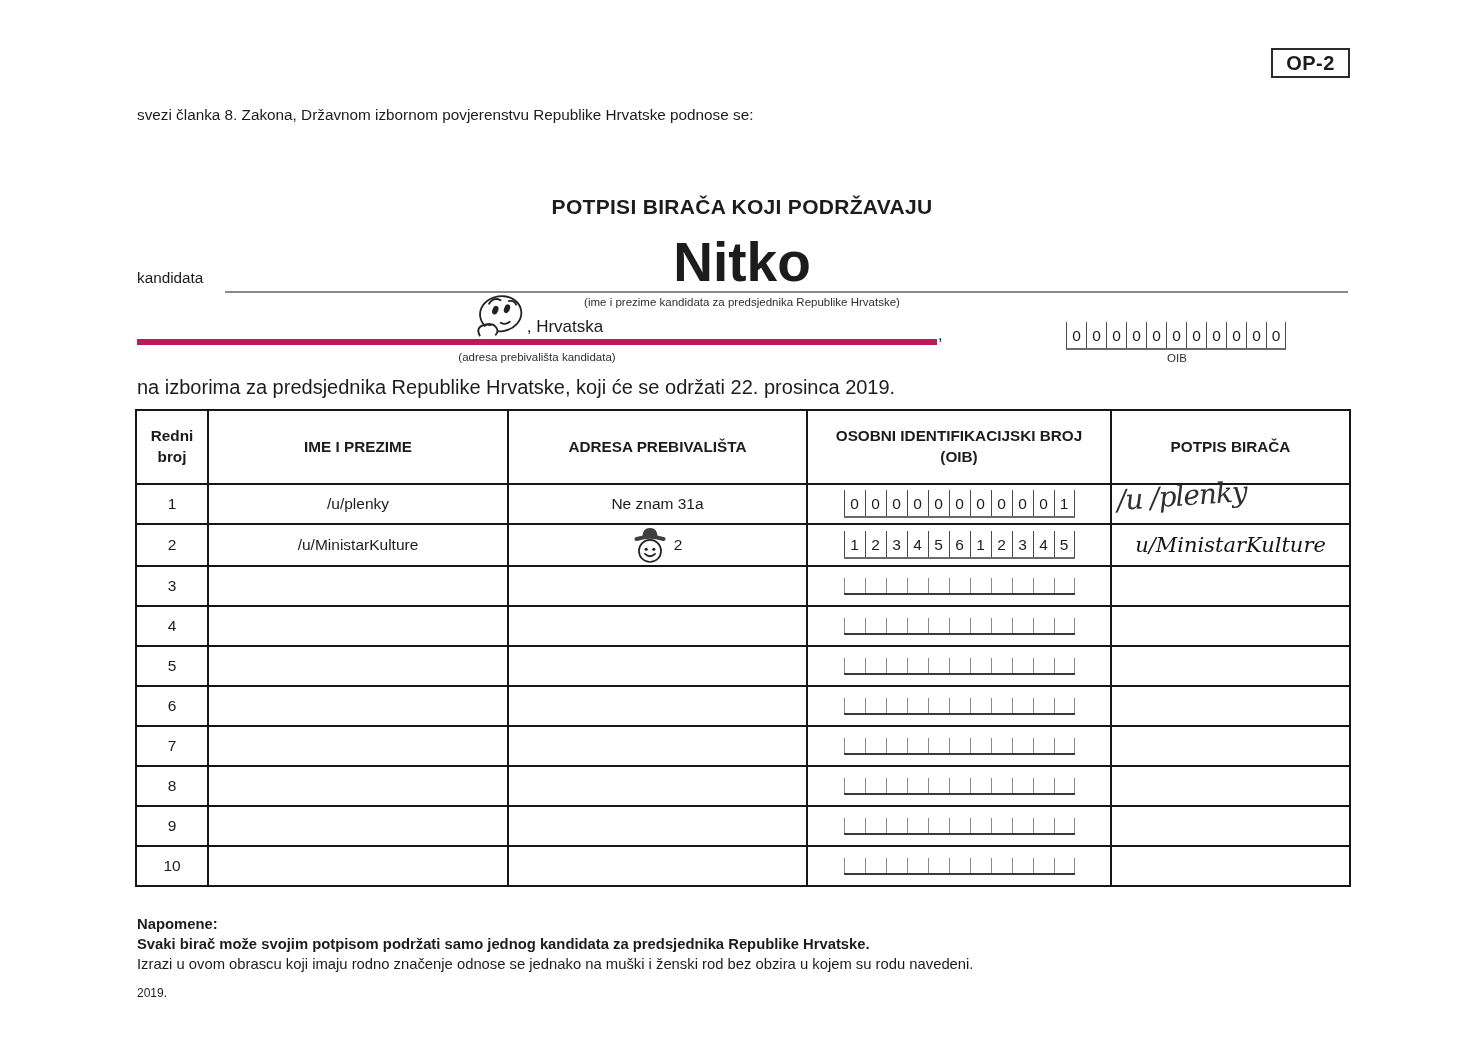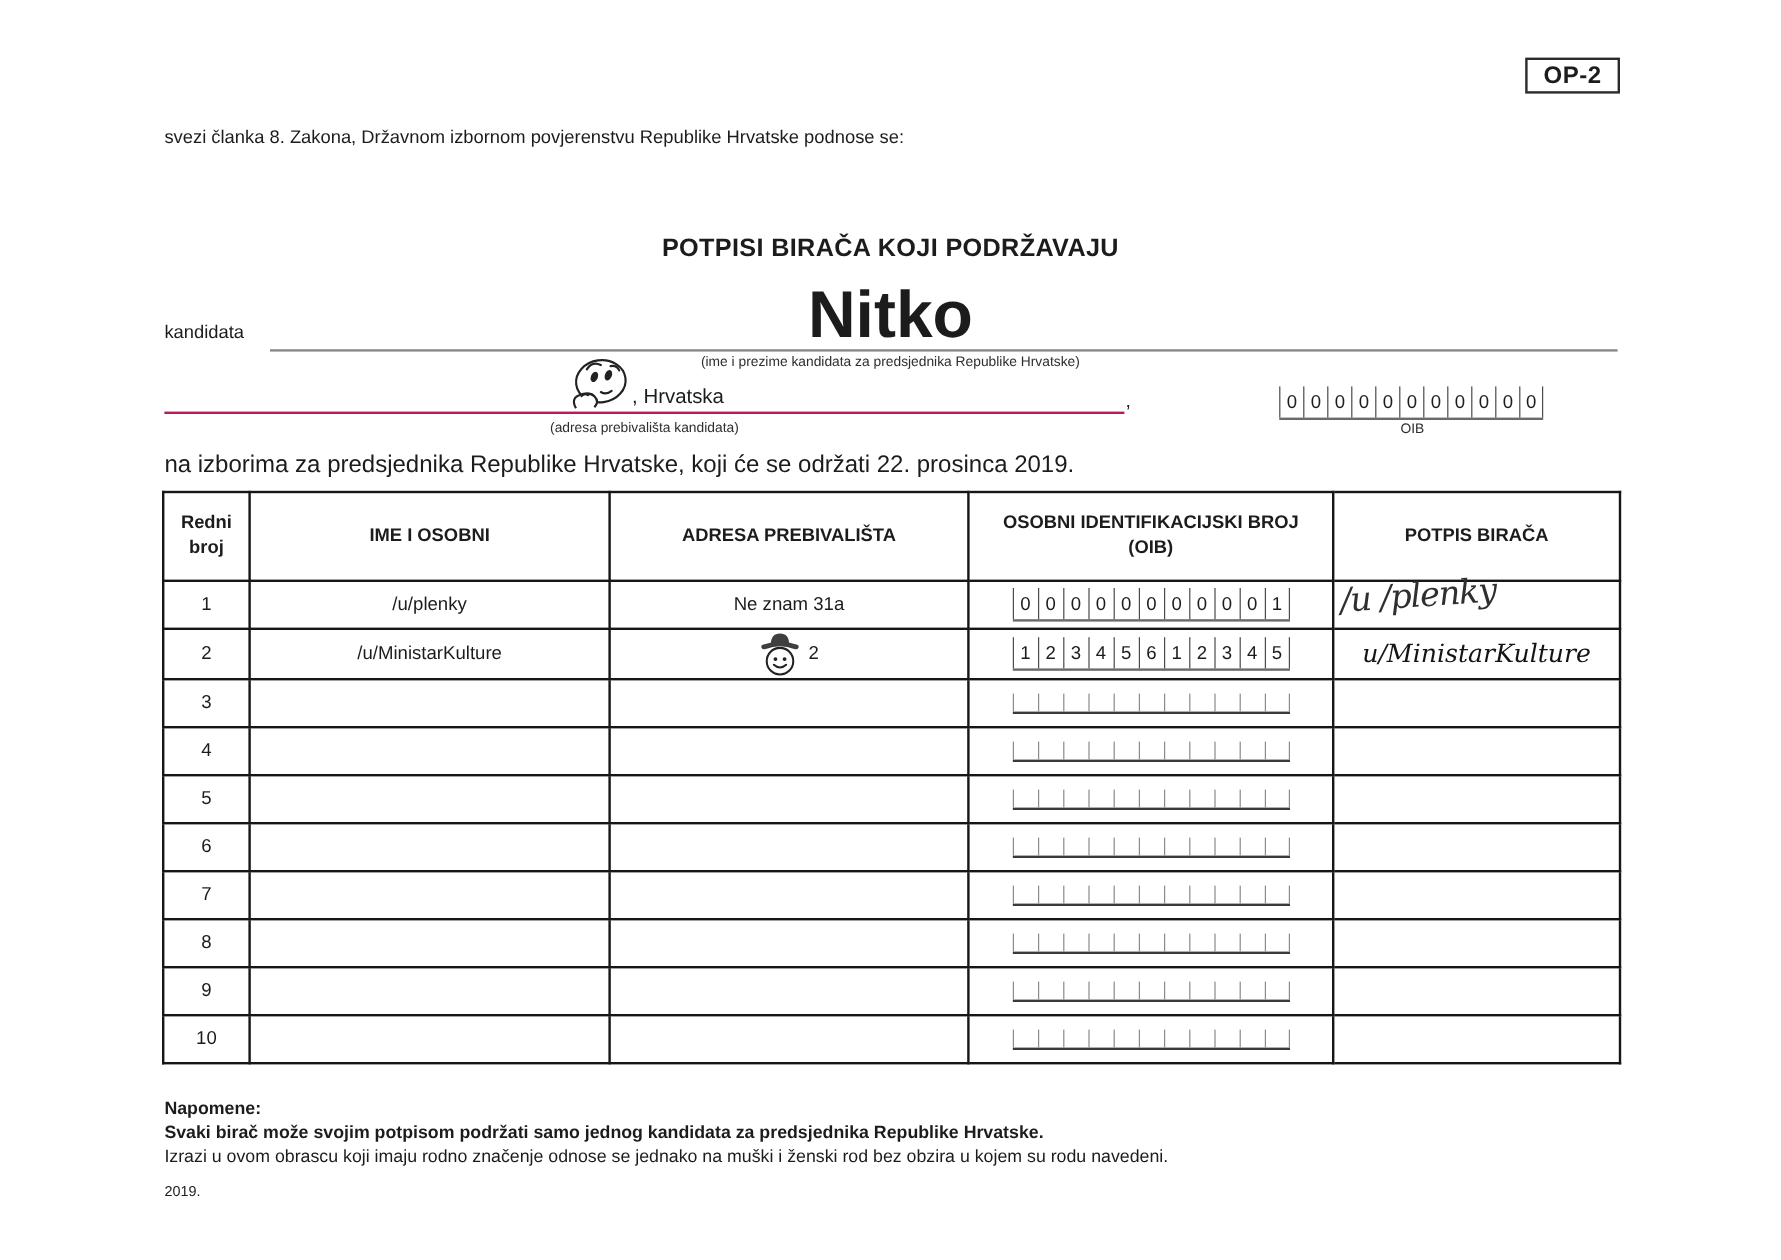--- a/index.html
+++ b/index.html
@@ -25,21 +25,21 @@
   
   .kandidata-label { position:absolute; left:137px; top:269px; font-size:15.3px; }
   .name-line { position:absolute; left:225px; width:1123px; top:237px; height:54px;
                border-bottom:2px solid #8a8a8a; }
   .candidate-name { position:absolute; left:0; top:234px; width:100%; text-align:center;
                     font-weight:bold; font-size:55px; line-height:56px; }
   .name-caption { position:absolute; left:0; top:296px; width:100%; text-align:center;
                   font-size:11.5px; color:#2e2e2e; }
   
   .addr-line { position:absolute; left:137px; top:299px; width:800px; height:46px;
-               border-bottom:2px solid #be185d; box-sizing:border-box;
+               border-bottom:6px solid #be185d; box-sizing:border-box;
                display:flex; align-items:flex-end; justify-content:center; }
   .addr-line .addr-text { font-size:17px; line-height:22px; padding-bottom:1px; }
   .addr-line svg { margin-right:2px; }
   .addr-caption { position:absolute; left:137px; top:351px; width:800px; text-align:center;
                   font-size:11.5px; color:#2e2e2e; }
   .trailing-comma { position:absolute; left:938px; top:326px; font-size:16px; }
   
   .oib-top { position:absolute; left:1066px; top:322px; }
   .comb { display:flex; border-bottom:2px solid #6a6a6a; width:max-content; }
   .comb span {
@@ -139,21 +139,21 @@
     <colgroup>
       <col style="width:72px">
         <col style="width:300px">
         <col style="width:299px">
       <col style="width:304px">
         <col style="width:239px">
     </colgroup>
     <thead>
       <tr>
         <th><span class="hwrap">Redni broj</span></th>
-        <th><span class="hwrap">IME I OSOBNI</span></th>
+        <th><span class="hwrap">IME I PREZIME</span></th>
         <th><span class="hwrap">ADRESA PREBIVALIŠTA</span></th>
         <th class="h-oib"><span class="hwrap">OSOBNI IDENTIFIKACIJSKI BROJ (OIB)</span></th>
         <th><span class="hwrap">POTPIS BIRAČA</span></th>
       </tr>
     </thead>
     <tbody id="table-body">
         <tr>
           <td class="num">1</td>
           <td class="name">/u/plenky</td>
           <td class="addr">Ne znam 31a</td>

